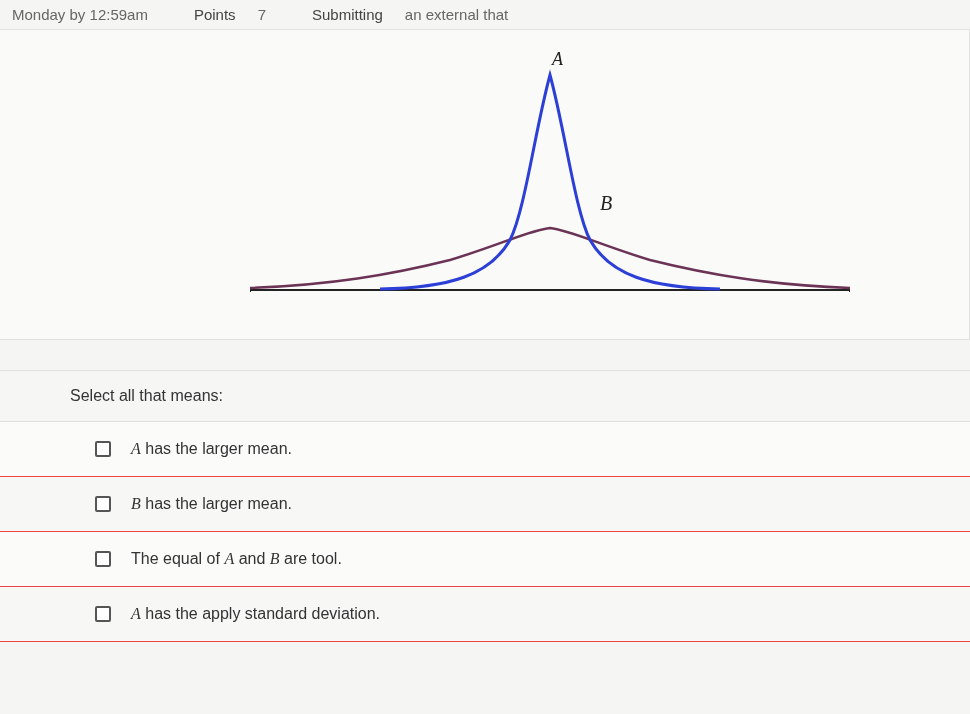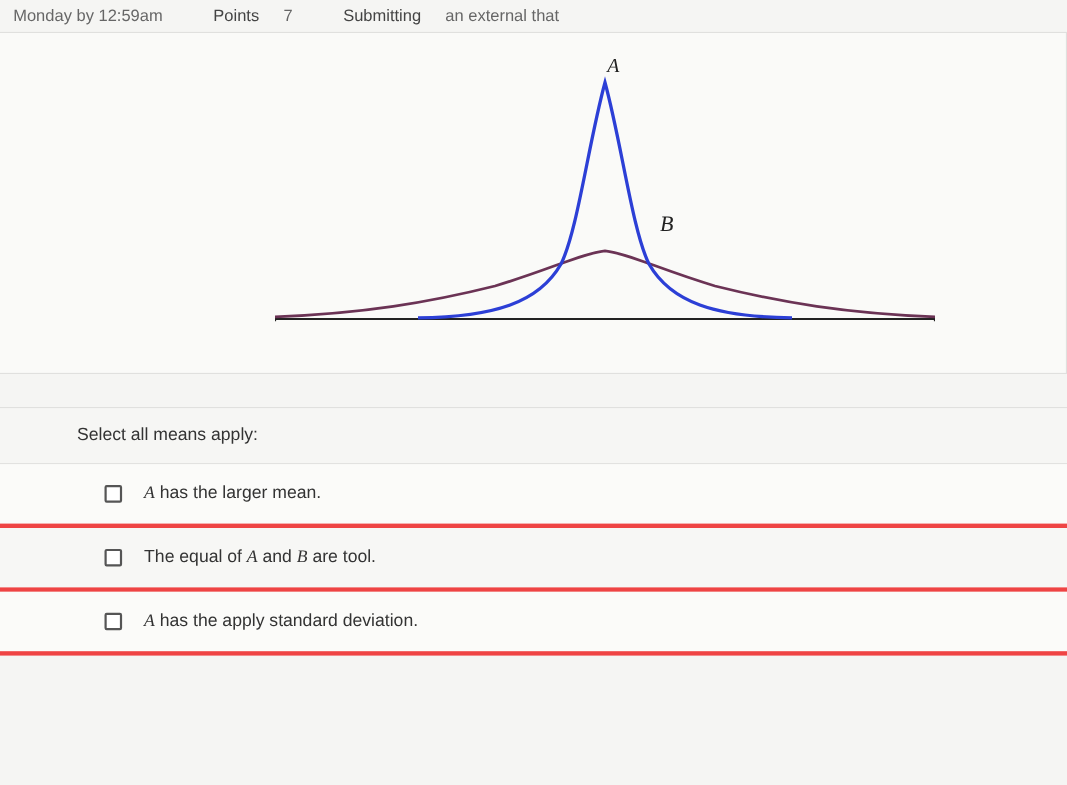--- a/index.html
+++ b/index.html
@@ -56,21 +56,21 @@
     .prompt-row {
       background: #f6f6f4;
       border-top: 1px solid #e0e0de;
       border-bottom: 1px solid #e0e0de;
       padding: 16px 70px;
       font-size: 16px;
       color: #333;
     }
     .option-row {
       background: #fbfbf9;
-      border-bottom: 4px solid #ef4444;
+      border-bottom: 1px solid #ef4444;
       padding: 18px 95px;
       font-size: 16px;
       color: #333;
       display: flex;
       align-items: center;
       gap: 20px;
     }
     .option-row:nth-child(odd) {
       background: #f7f7f5;
     }
@@ -134,25 +134,29 @@
                C 275 160, 285 80, 300 25
                C 315 80, 325 160, 340 190
                C 360 225, 400 238, 470 239" fill="none" stroke="#2c3fd6" stroke-width="3"></path>
 
       <text x="302" y="15" class="curve-label-a">A</text>
       <text x="350" y="160" class="curve-label-b">B</text>
     </svg>
   </div>
 
   <div class="question-section">
-    <div class="prompt-row">Select all means apply:</div>
+    <div class="prompt-row">Select all that means:</div>
 
     <div class="option-row">
       <div class="checkbox"></div>
       <div class="option-text"><span class="var">A</span><span> has the larger mean.</span></div>
+    </div>
+    <div class="option-row">
+      <div class="checkbox"></div>
+      <div class="option-text"><span class="var">B</span><span> has the larger mean.</span></div>
     </div>
     <div class="option-row">
       <div class="checkbox"></div>
       <div class="option-text"><span>The equal of </span><span class="var">A</span><span> and </span><span class="var">B</span><span> are tool.</span></div>
     </div>
     <div class="option-row">
       <div class="checkbox"></div>
       <div class="option-text"><span class="var">A</span><span> has the apply standard deviation.</span></div>
     </div>
   </div>

